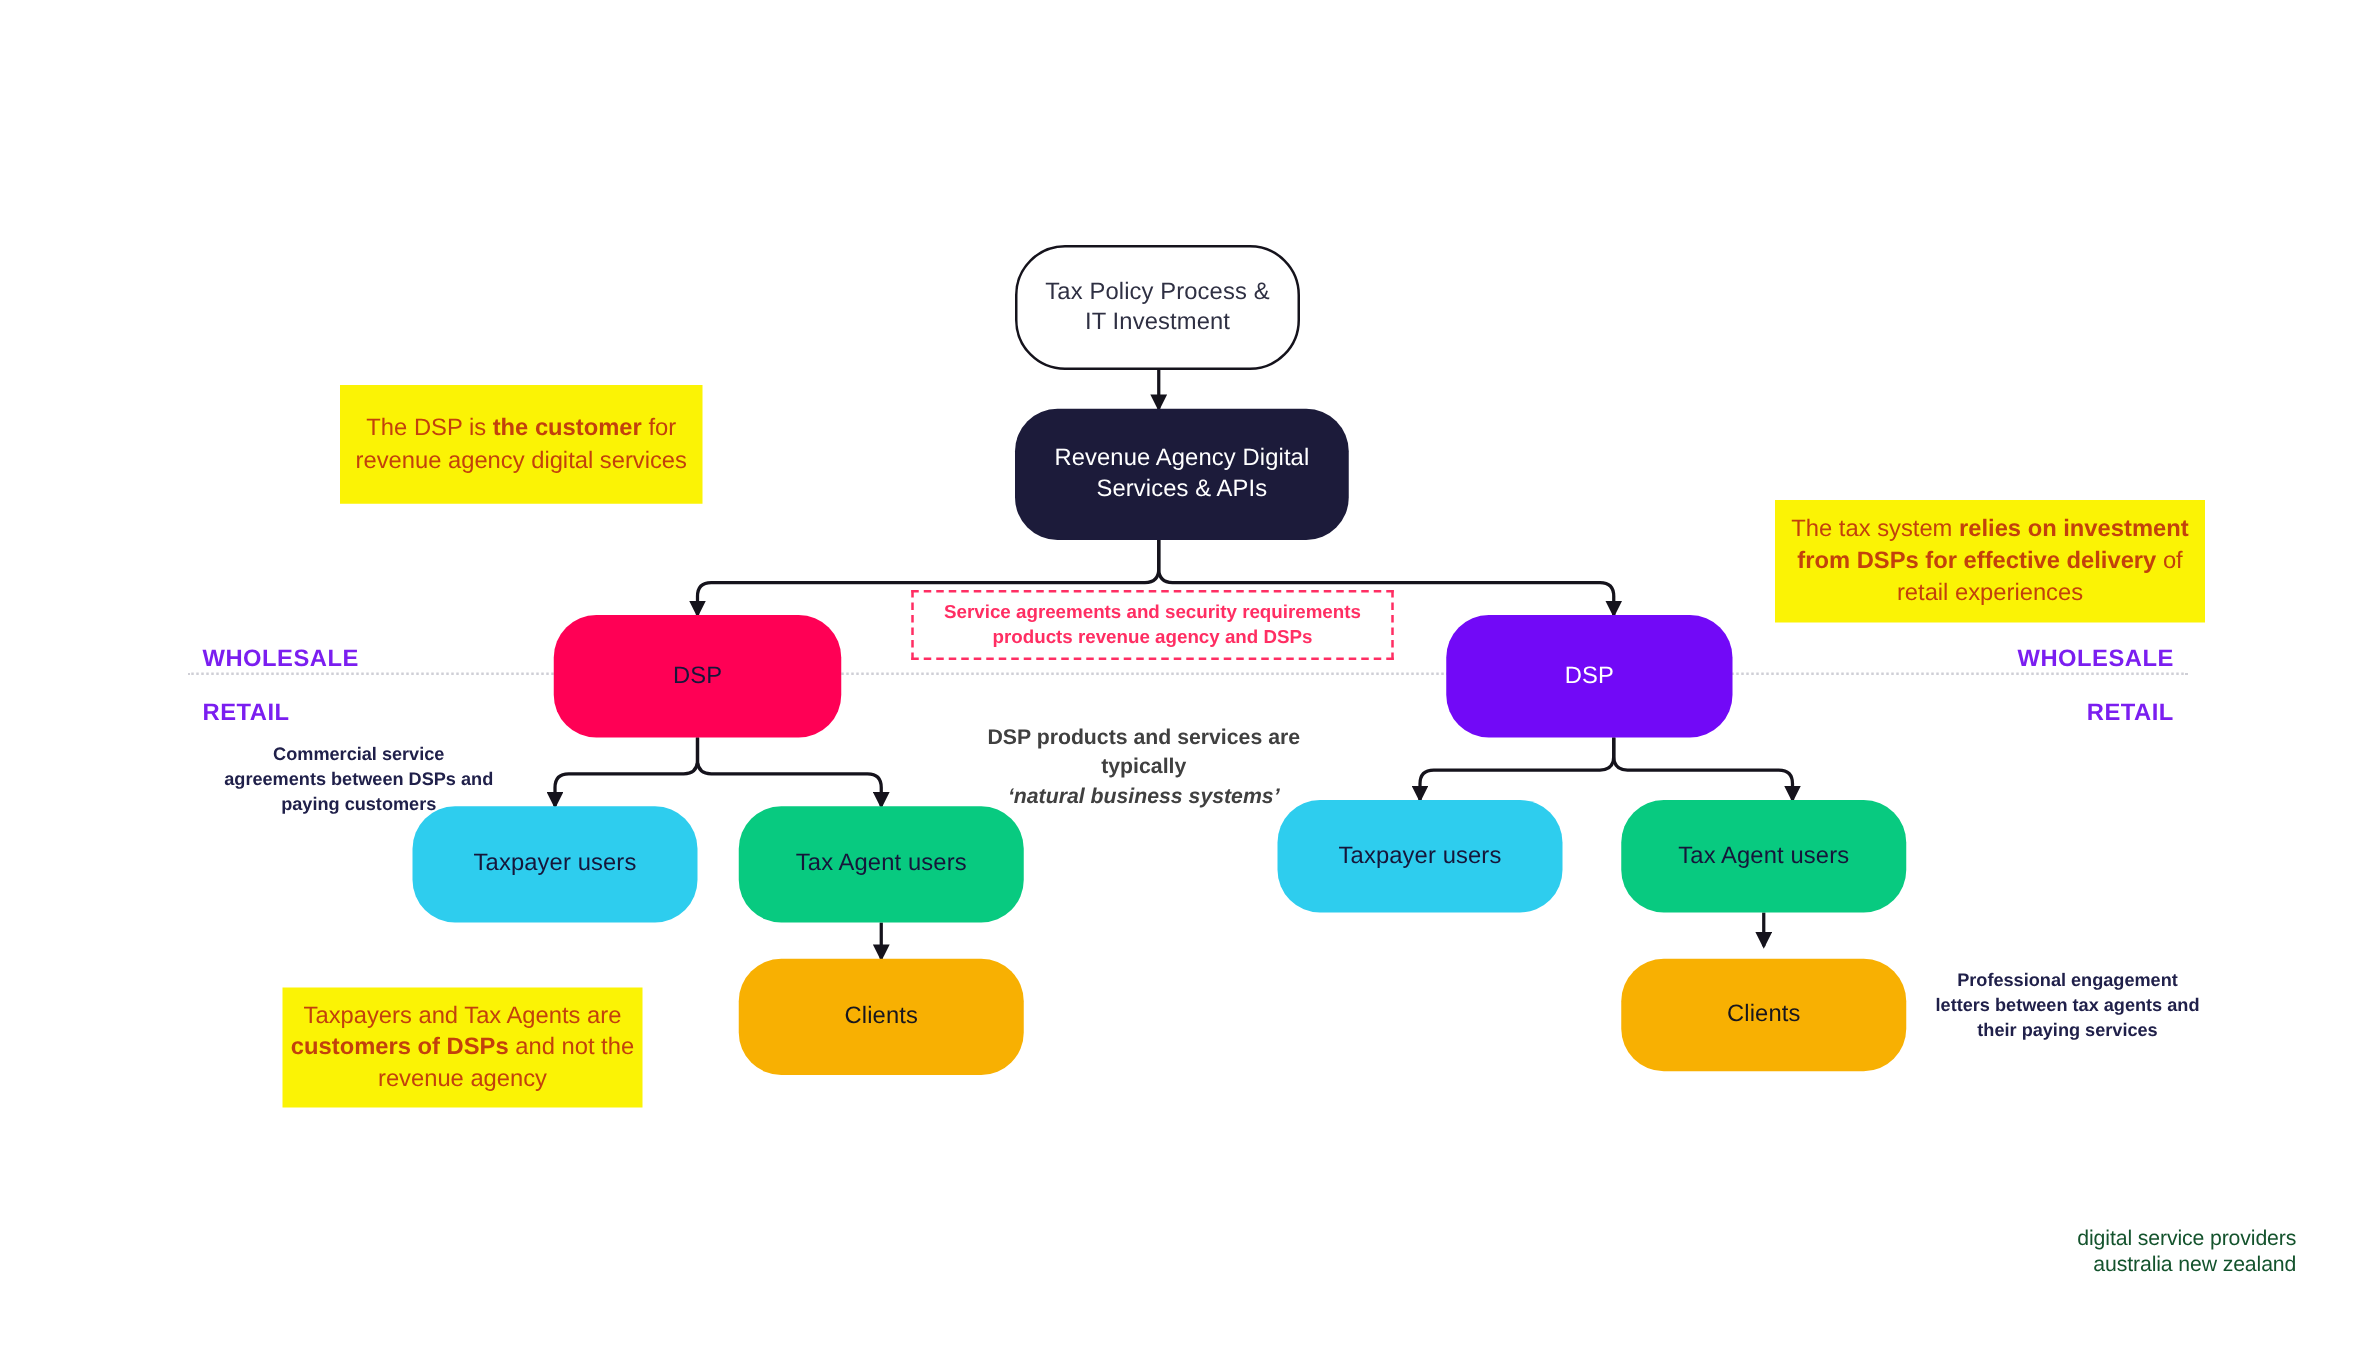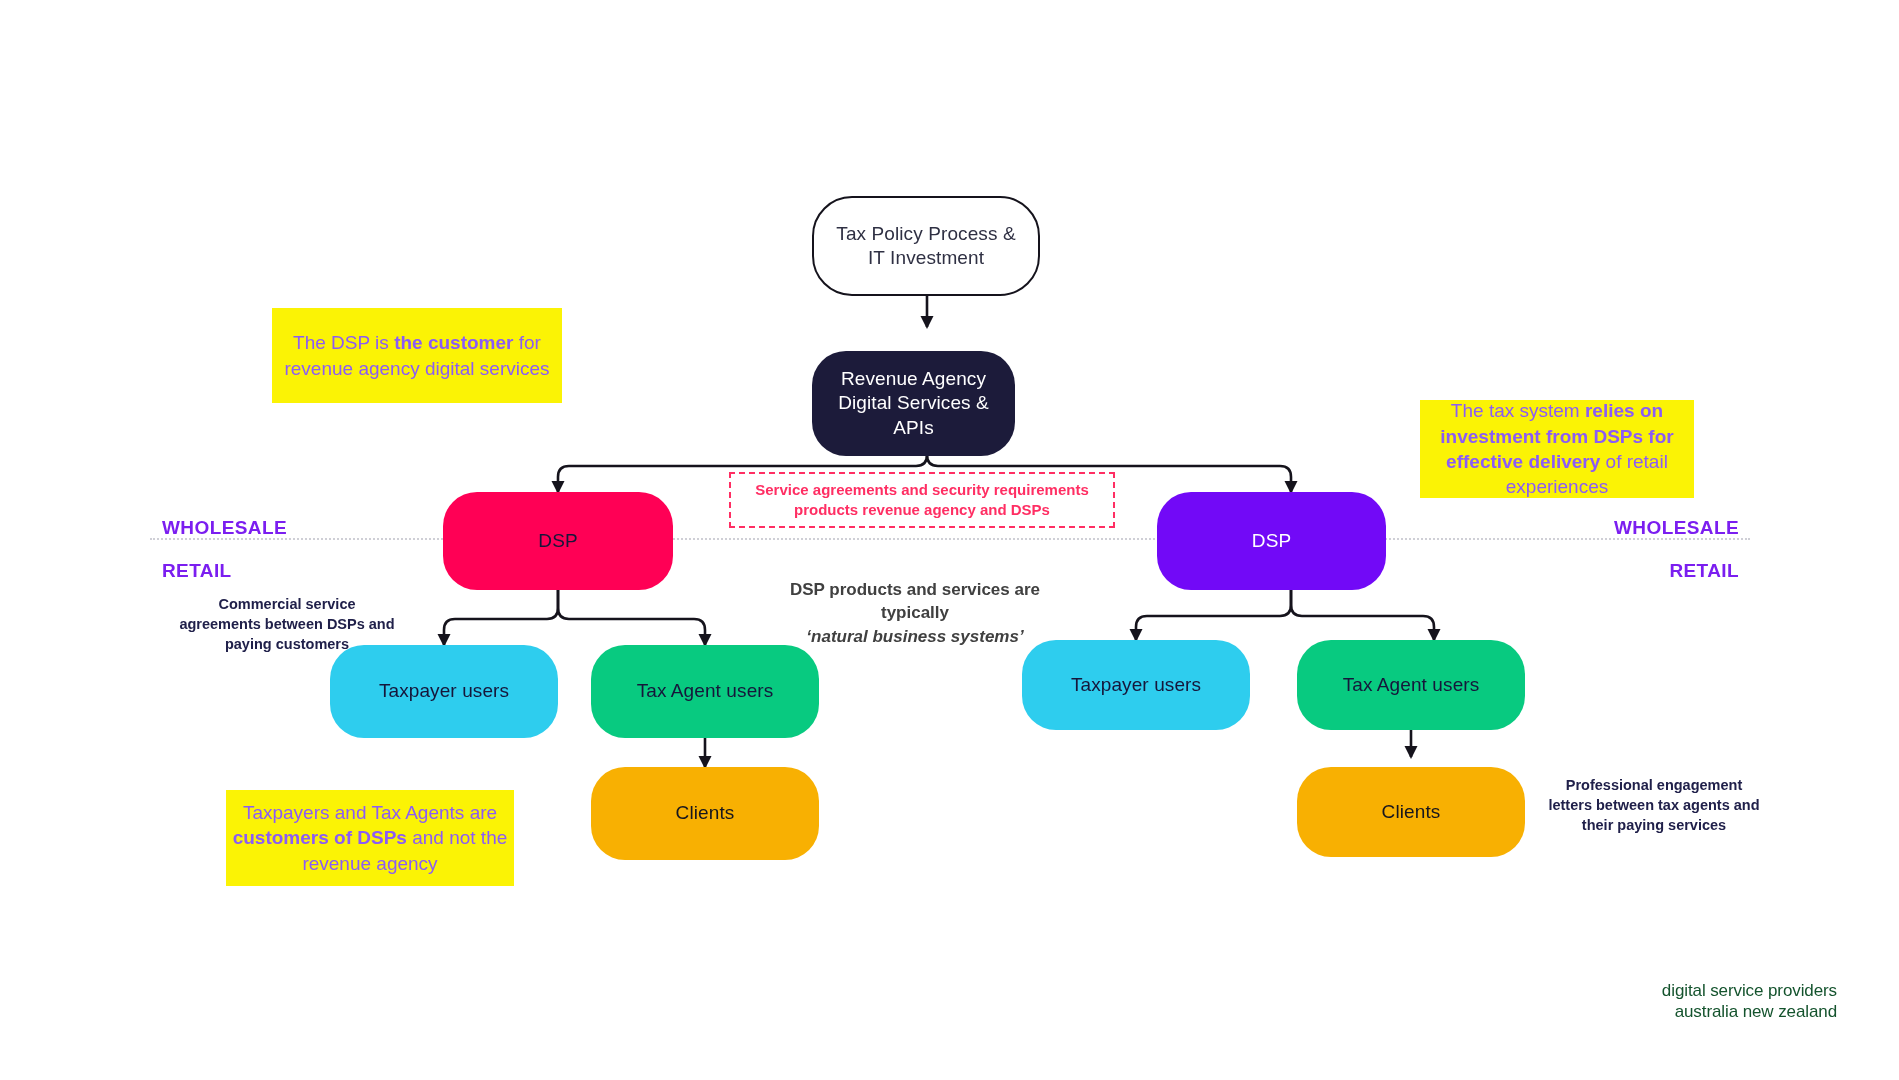--- a/index.html
+++ b/index.html
@@ -68,21 +68,21 @@
   .node-purple { background: #7209f7; color: #ffffff; }
   .node-cyan   { background: #2ecdee; color: #16163a; }
   .node-green  { background: #08ca80; color: #16163a; }
   .node-orange { background: #f8b002; color: #17161e; }
 
   
   .callout {
     position: absolute;
     box-sizing: border-box;
     background: #fbf305;
-    color: #8b5cf6;
+    color: #c2410c;
     font-size: 19px;
     line-height: 1.33;
     text-align: center;
     display: flex;
     align-items: center;
     justify-content: center;
     padding: 10px 0;
     z-index: 4;
   }
   .callout b { font-weight: 700; }
@@ -198,21 +198,21 @@
 
   <div class="divider"></div>
 
   <div class="tier-label" style="left:162px; top:517px;">WHOLESALE</div>
   <div class="tier-label" style="left:162px; top:560px;">RETAIL</div>
   <div class="tier-label" style="right:160px; top:517px;">WHOLESALE</div>
   <div class="tier-label" style="right:160px; top:560px;">RETAIL</div>
 
   <div class="node node-outline" style="left:812px; top:196px; width:228px; height:100px;">Tax Policy Process &amp; IT Investment</div>
 
-  <div class="node node-navy" style="left:812px; top:327px; width:203px; height:105px;margin-top:24px;">Revenue Agency Digital Services &amp; APIs</div>
+  <div class="node node-navy" style="left:812px; top:327px; width:267px; height:105px;">Revenue Agency Digital Services &amp; APIs</div>
 
   <div class="node node-pink" style="left:443px; top:492px; width:230px; height:98px;">DSP</div>
 
   <div class="node node-purple" style="left:1157px; top:492px; width:229px; height:98px;">DSP</div>
 
   <div class="node node-cyan" style="left:330px; top:645px; width:228px; height:93px;">Taxpayer users</div>
 
   <div class="node node-green" style="left:591px; top:645px; width:228px; height:93px;">Tax Agent users</div>
 
   <div class="node node-orange" style="left:591px; top:767px; width:228px; height:93px;">Clients</div>
@@ -222,21 +222,21 @@
   <div class="node node-green" style="left:1297px; top:640px; width:228px; height:90px;">Tax Agent users</div>
 
   <div class="node node-orange" style="left:1297px; top:767px; width:228px; height:90px;">Clients</div>
 
   <div class="callout" style="left:272px; top:308px; width:290px; height:95px;">
     <span>
       <span>The DSP is </span><b>the customer</b><span> for revenue agency digital services</span>
     </span>
   </div>
 
-  <div class="callout" style="left:1420px; top:400px; width:274px; height:98px;">
+  <div class="callout" style="left:1420px; top:400px; width:344px; height:98px;">
     <span>
       <span>The tax system </span><b>relies on investment from DSPs for effective delivery</b><span> of retail experiences</span>
     </span>
   </div>
 
   <div class="callout" style="left:226px; top:790px; width:288px; height:96px;">
     <span>
       <span>Taxpayers and Tax Agents are </span><b>customers of DSPs</b><span> and not the revenue agency</span>
     </span>
   </div>

